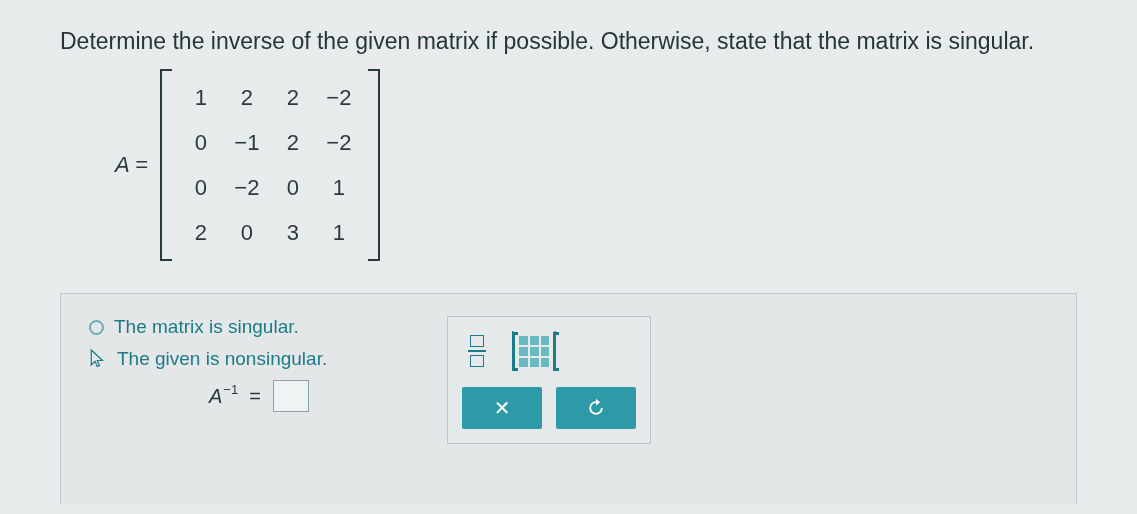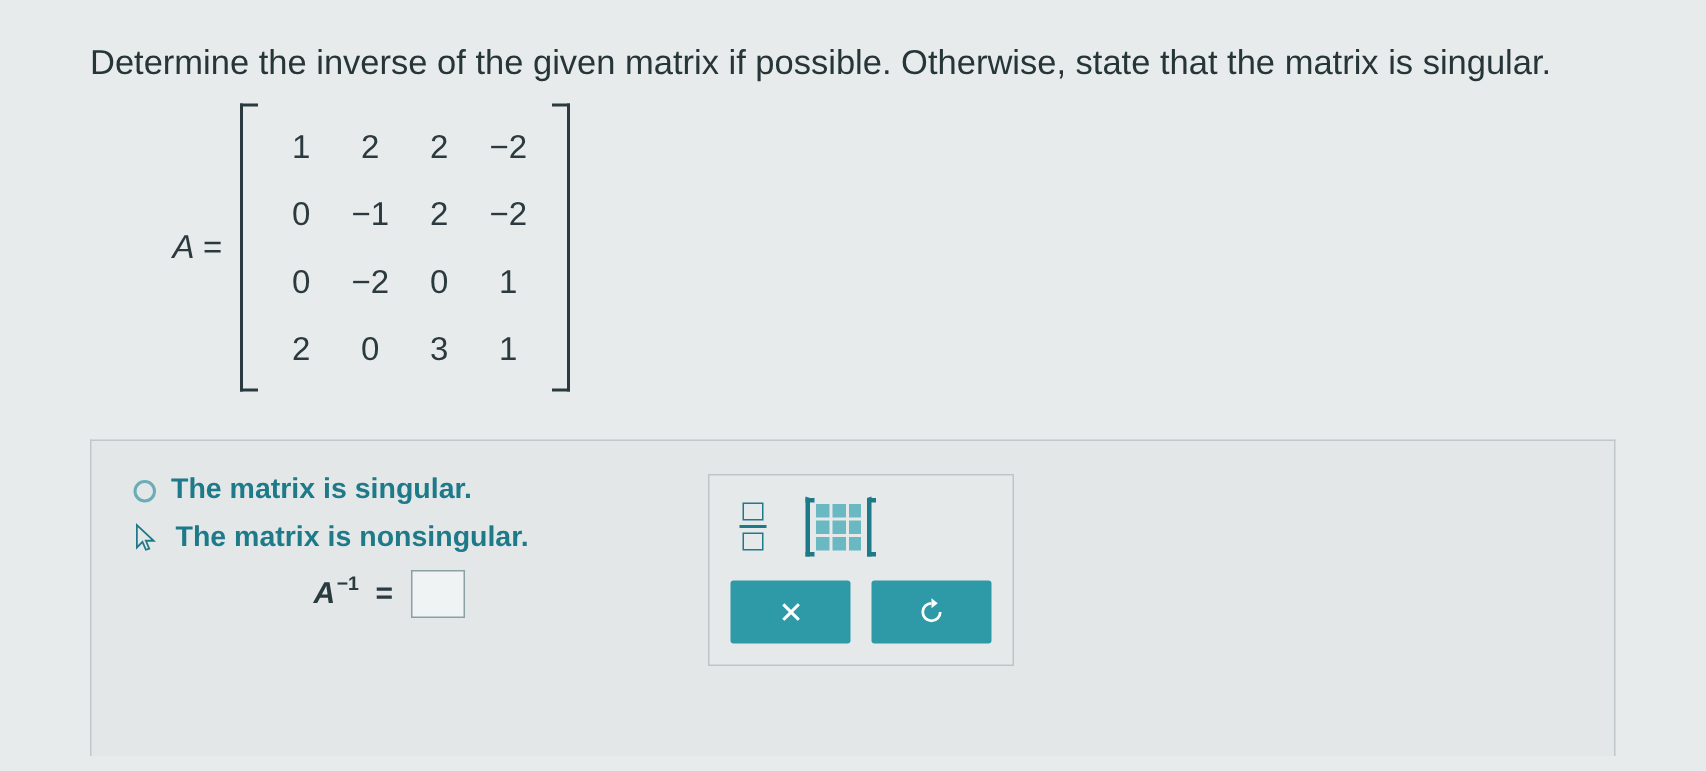--- a/index.html
+++ b/index.html
@@ -59,21 +59,21 @@
     .answer-area {
       margin-top: 32px;
       border: 1px solid #bfc8cb;
       border-bottom: none;
       padding: 22px 28px 60px 28px;
       display: flex;
       align-items: flex-start;
       gap: 120px;
       background: #e3e7e8;
     }
-    .choices { flex: 0 0 auto; font-weight: bold; }
+    .choices { flex: 0 0 auto; }
     .choice {
       display: flex;
       align-items: center;
       gap: 10px;
       margin-bottom: 10px;
       font-size: 19px;
       color: #1e7a88;
     }
     .radio {
       width: 15px; height: 15px;
@@ -182,21 +182,21 @@
 <div class="answer-area">
   <div class="choices">
     <div class="choice">
       <span class="radio"></span>
       <span>The matrix is singular.</span>
     </div>
     <div class="choice">
       <svg class="cursor-icon" viewBox="0 0 24 28">
         <path d="M3 2 L3 22 L8 17 L11 24 L14 23 L11 16 L18 16 Z" fill="none" stroke="#1e7a88" stroke-width="1.6"></path>
       </svg>
-      <span>The matrix is nonsingular.</span>
+      <span>The given is nonsingular.</span>
     </div>
     <div class="inverse-line">
       <span>
         <span class="a">A</span><span class="exp">−1</span>
       </span>
       <span>=</span>
       <span class="blank-box"></span>
     </div>
   </div>
 

